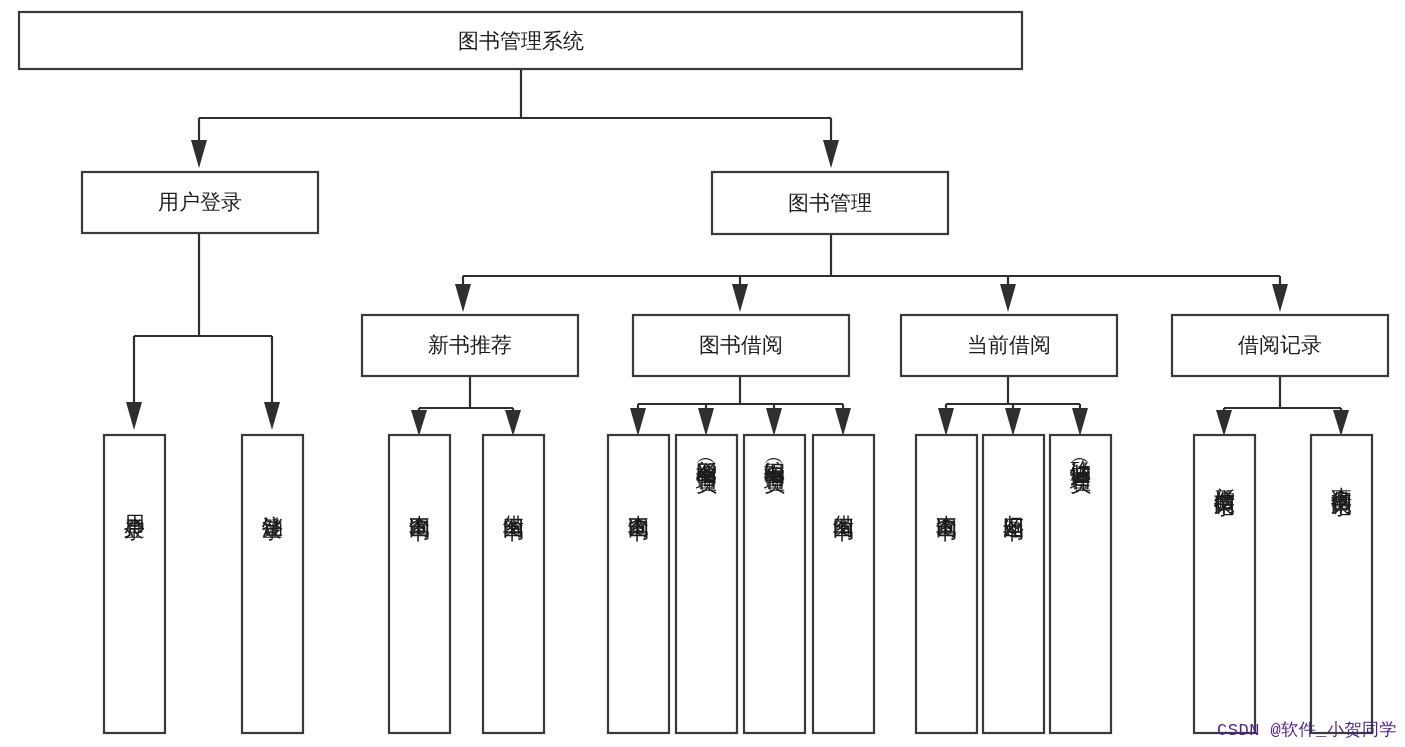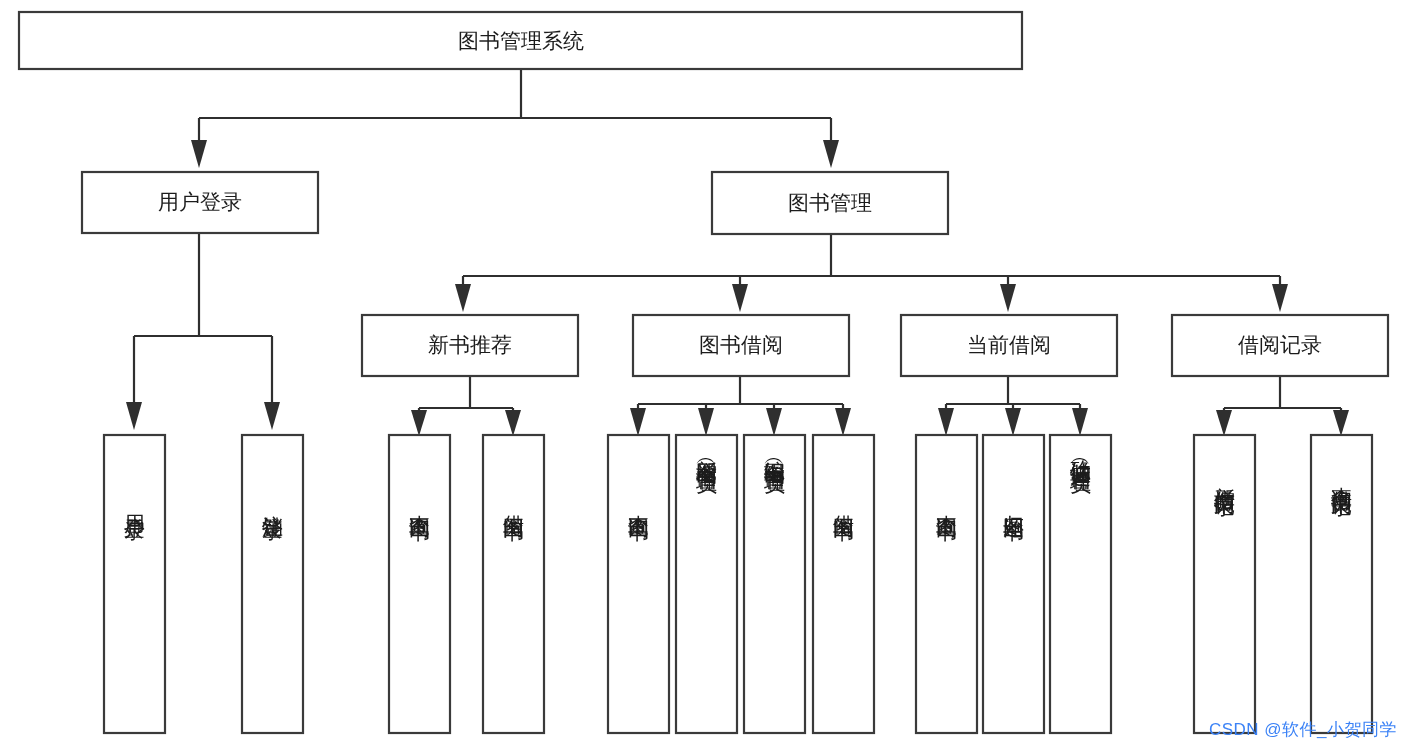--- a/index.html
+++ b/index.html
@@ -64,22 +64,22 @@
     font-size: 21px;
     color: #1c1c1c;
     letter-spacing: 2px;
     font-family: "Liberation Sans", "DejaVu Sans", sans-serif;
   }
   .watermark {
     position: absolute;
     right: 8px;
     bottom: 6px;
     font-size: 17px;
-    color: #3b82f6;
-    font-family: Liberation Sans, sans-serif;
+    color: #4c1d95;
+    font-family: Liberation Mono, monospace;
     letter-spacing: 0.5px;
     white-space: nowrap;
   }
 </style>
 </head>
 <body>
 
 <div id="diagram-root">
 
   <svg class="flow" viewBox="0 0 1405 747">

